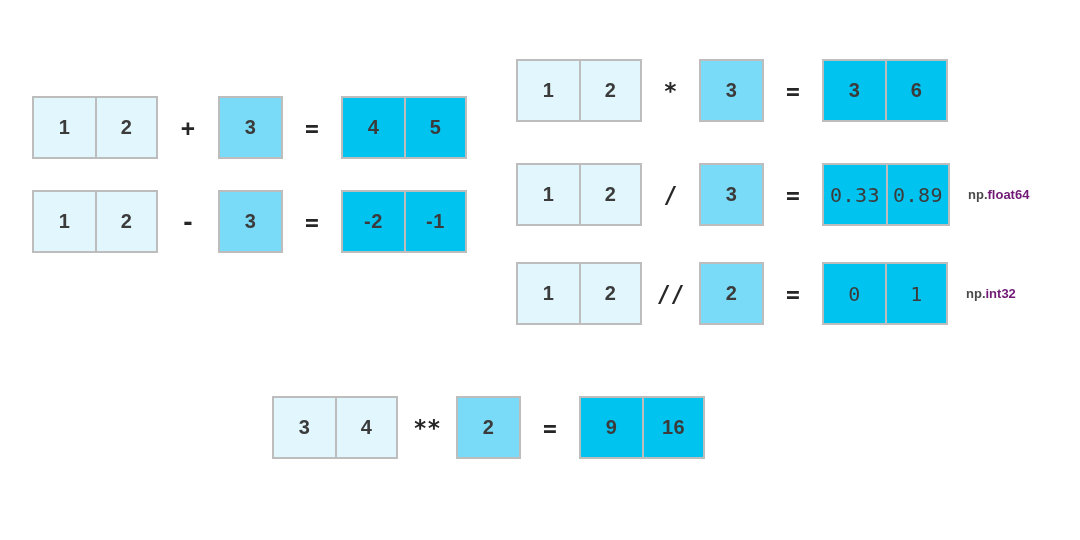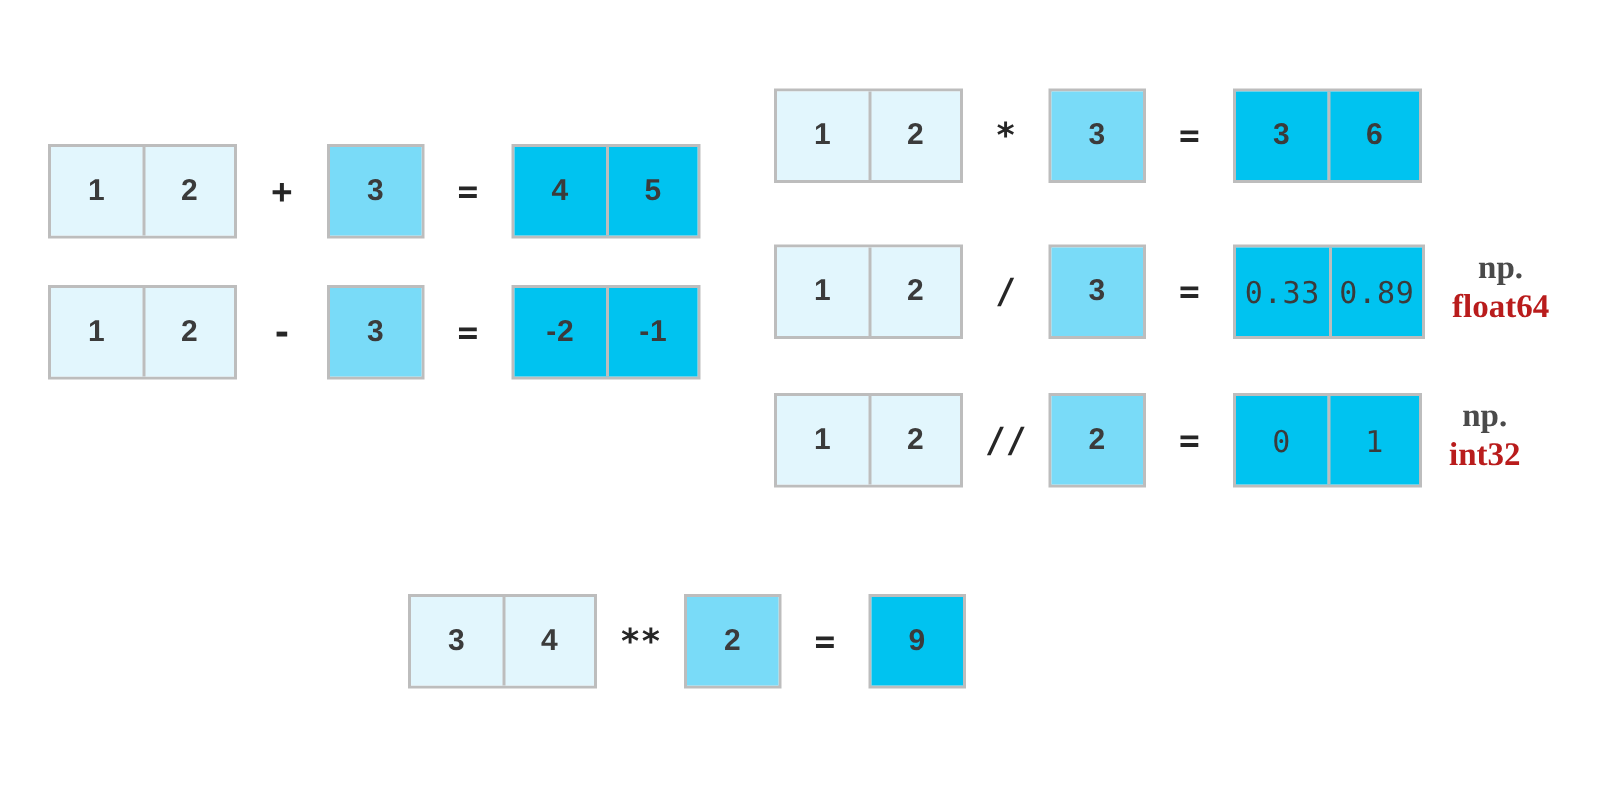--- a/index.html
+++ b/index.html
@@ -66,31 +66,30 @@
     font-size: 23px;
     font-weight: 700;
     color: #262626;
     height: 59px;
     box-sizing: border-box;
   }
   .op.eq { font-weight: 700; }
 
   
   .dtype {
-    font-family: Liberation Serif, serif;
-    font-size: 22px;
+    font-family: Liberation Sans, sans-serif;
+    font-size: 13px;
     font-weight: 700;
     color: #4a4a4a;
     white-space: nowrap;
     display: flex;
     align-items: center;
     height: 59px;
-    flex-direction: column;
   }
-  .dtype .tname { color: #b91c1c; }
+  .dtype .tname { color: #701a75; }
 </style>
 </head>
 <body>
 
 <div class="row" style="left:32px; top:96px;">
   <div class="box operand">
     <div class="cell">1</div>
     <div class="cell">2</div>
   </div>
   <div class="op" style="width:60px;">+</div>
@@ -181,14 +180,15 @@
     <div class="cell">3</div>
     <div class="cell">4</div>
   </div>
   <div class="op" style="width:58px;">**</div>
   <div class="box scalar">
     <div class="cell">2</div>
   </div>
   <div class="op eq" style="width:58px;">=</div>
   <div class="box result">
     <div class="cell">9</div>
+    <div class="cell">16</div>
   </div>
 </div>
 
 </body></html>

